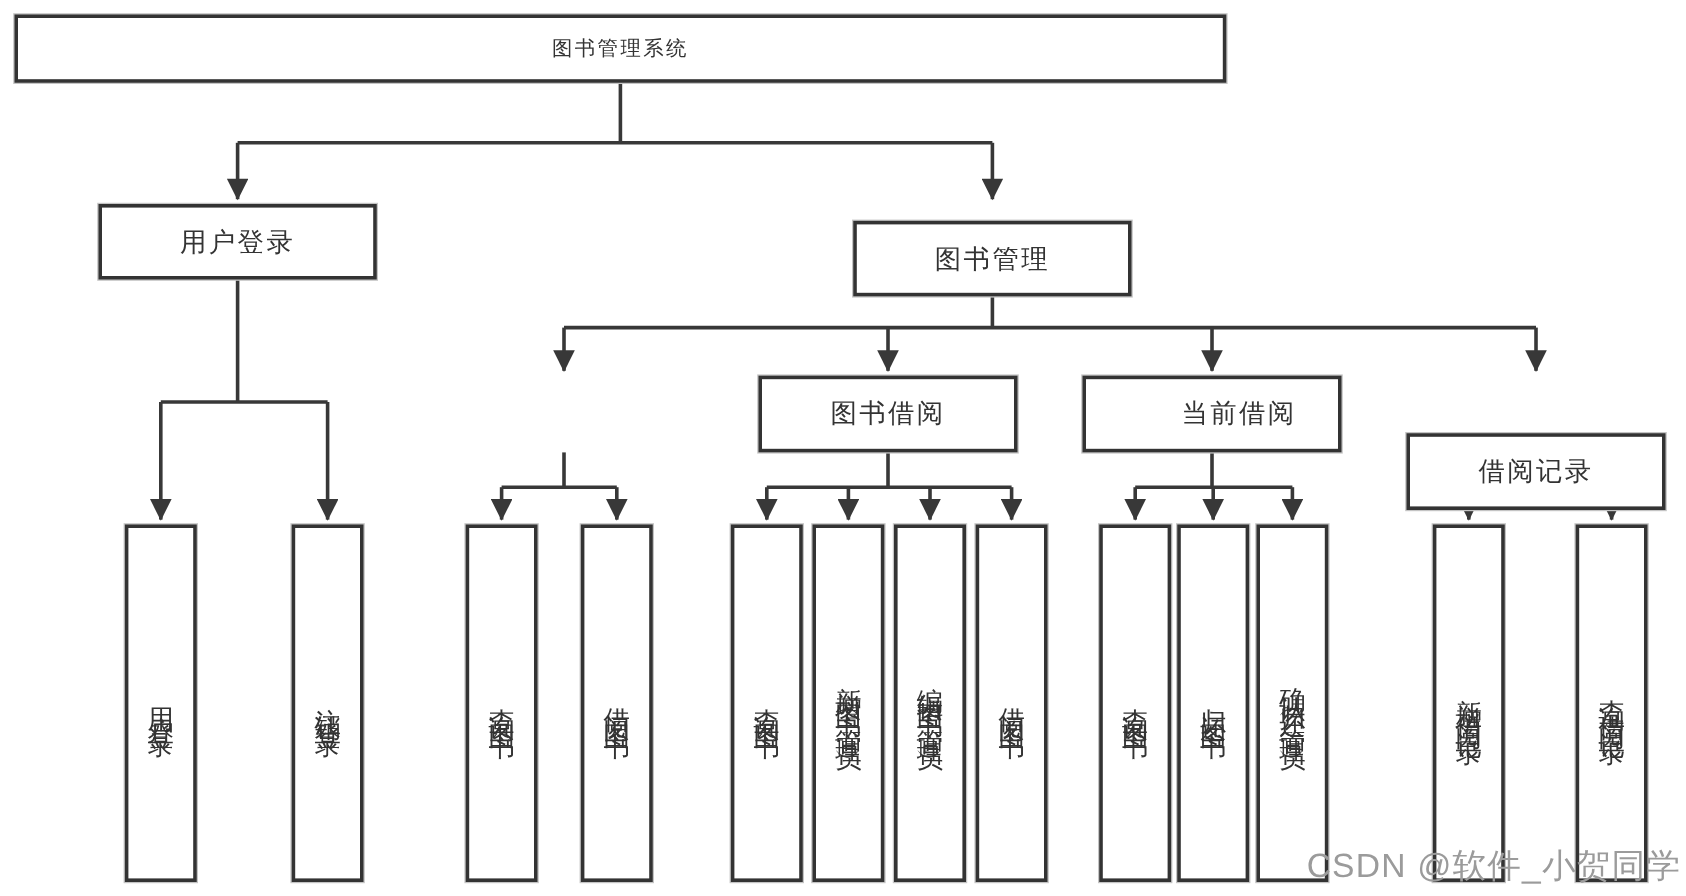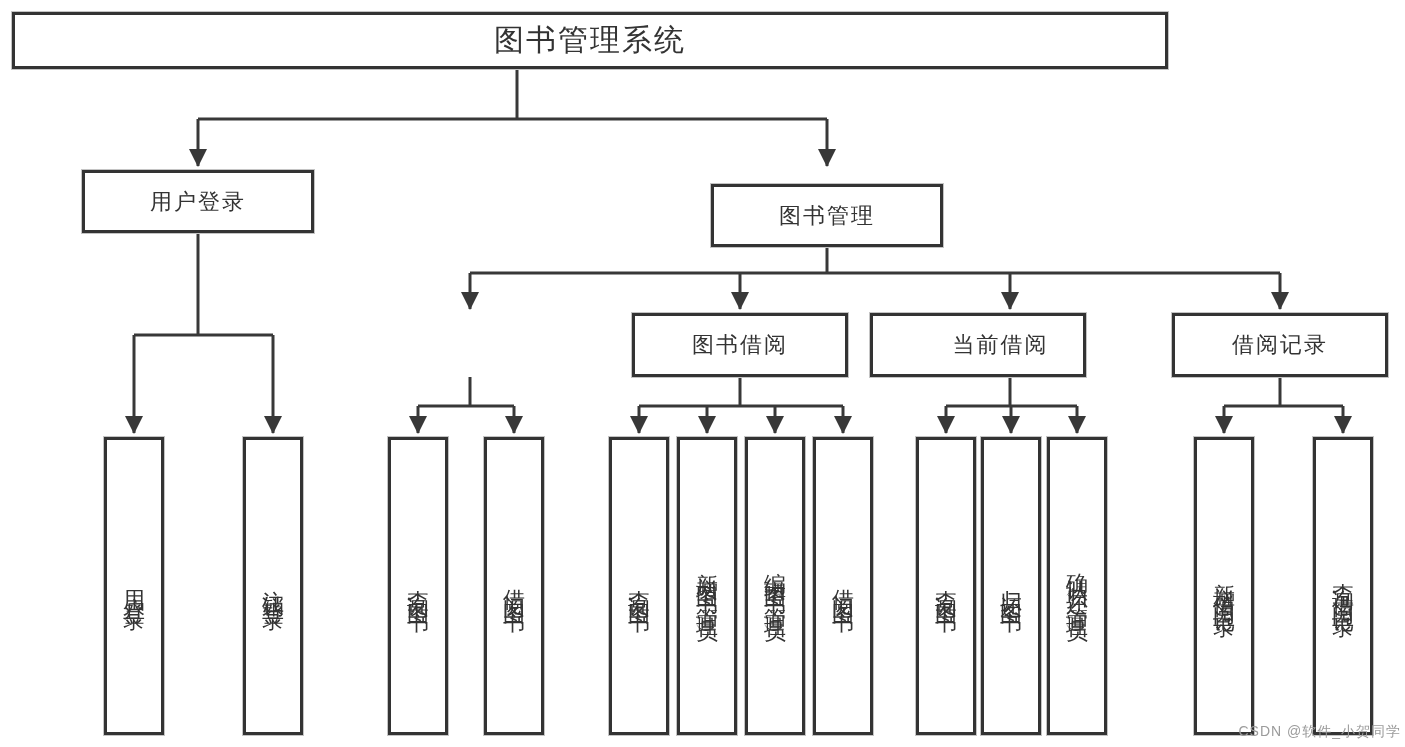--- a/index.html
+++ b/index.html
@@ -33,64 +33,64 @@
     justify-content: center;
     z-index: 2;
     color: #333333;
   }
   .node.h {
     font-size: 22px;
     letter-spacing: 2px;
     white-space: nowrap;
   }
   .node.root {
-    left: 12px; top: 12px; width: 1156px; height: 57px;
-    font-size: 30px;
+    left: 12px; top: 12px; width: 1010px; height: 57px;
+    font-size: 17px;
     letter-spacing: 2px;
   }
   .node.leaf {
     top: 437px;
     width: 60px;
     height: 298px;
     writing-mode: vertical-rl;
     text-orientation: mixed;
     font-size: 22px;
     line-height: 1;
     letter-spacing: 7px;
   }
   
   #n-user-login   { left: 82px;  top: 170px; width: 232px; height: 63px; }
   #n-book-mgmt    { left: 711px; top: 170px; width: 232px; height: 63px; margin-top: 14px; }
   
   .node.mod { top: 313px; width: 216px; height: 64px; }
   #n-recommend    { left: 362px; }
   #n-borrowing    { left: 632px; }
-  #n-current      { left: 870px; padding-left: 45px; }
-  #n-records      { left: 1172px; }
+  #n-current      { left: 902px; padding-left: 45px; }
+  #n-records      { left: 1172px; margin-top: 48px; }
   
   #lf-0  { left: 104px; }
   #lf-1  { left: 243px; }
   #lf-2  { left: 388px; }
   #lf-3  { left: 484px; }
   #lf-4  { left: 609px; }
   #lf-5  { left: 677px; }
   #lf-6  { left: 745px; }
   #lf-7  { left: 813px; }
   #lf-8  { left: 916px; }
   #lf-9  { left: 981px; }
   #lf-10 { left: 1047px; }
   #lf-11 { left: 1194px; }
   #lf-12 { left: 1313px; }
 
   #watermark {
     position: absolute;
     right: 4px;
     bottom: 6px;
     z-index: 3;
-    font-size: 14px;
+    font-size: 28px;
     letter-spacing: 1px;
     color: #9b9b9b;
     white-space: nowrap;
   }
 </style>
 </head>
 <body>
 
 <div id="stage">
 

